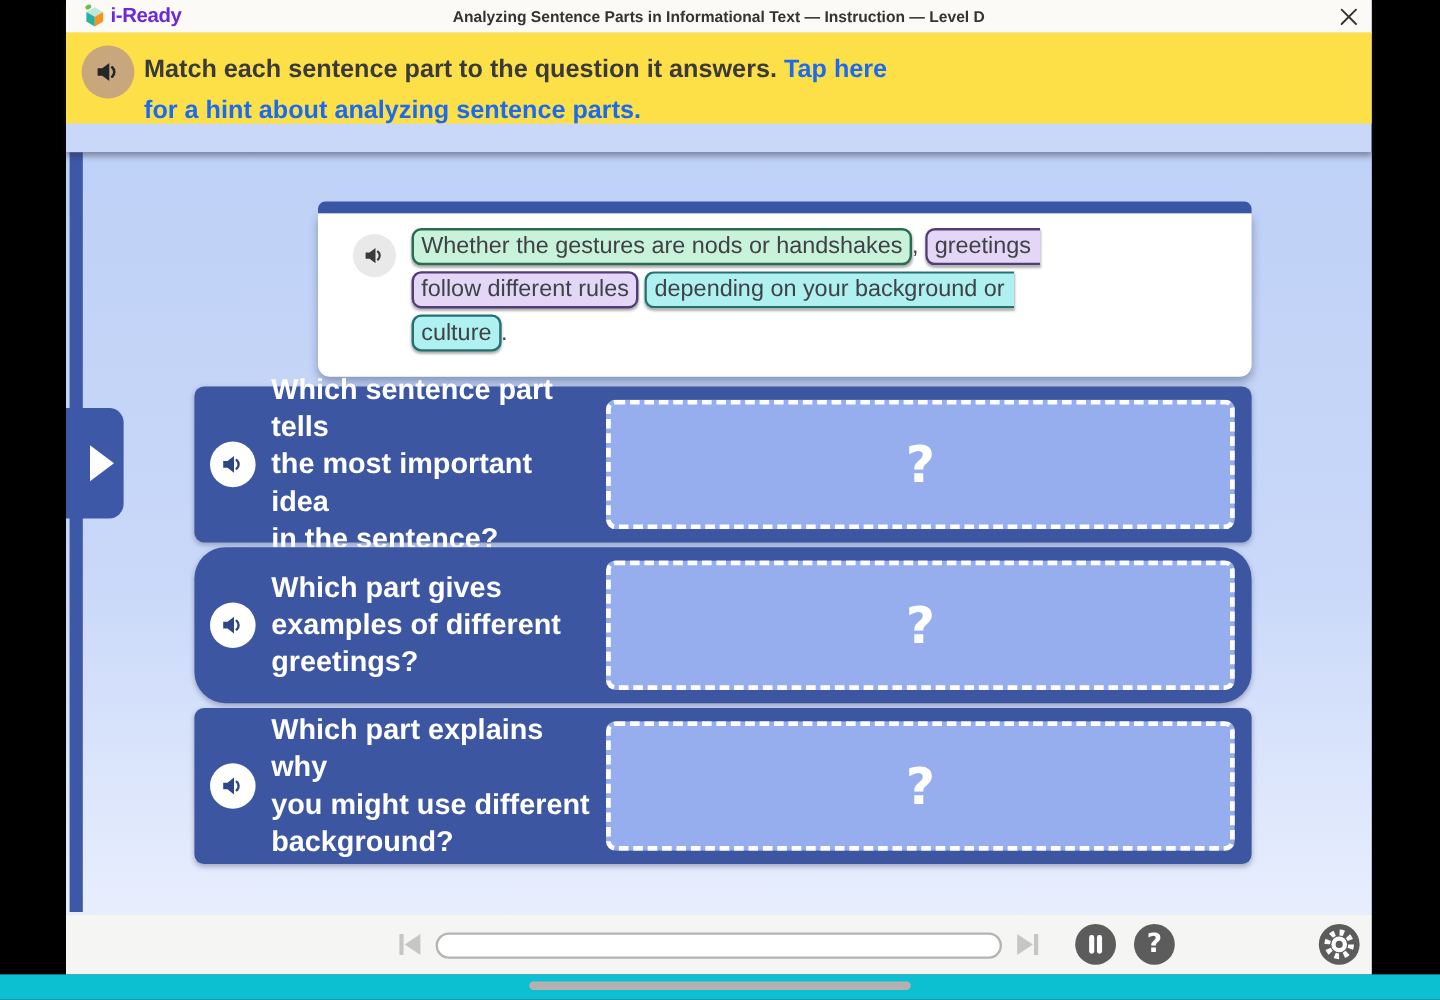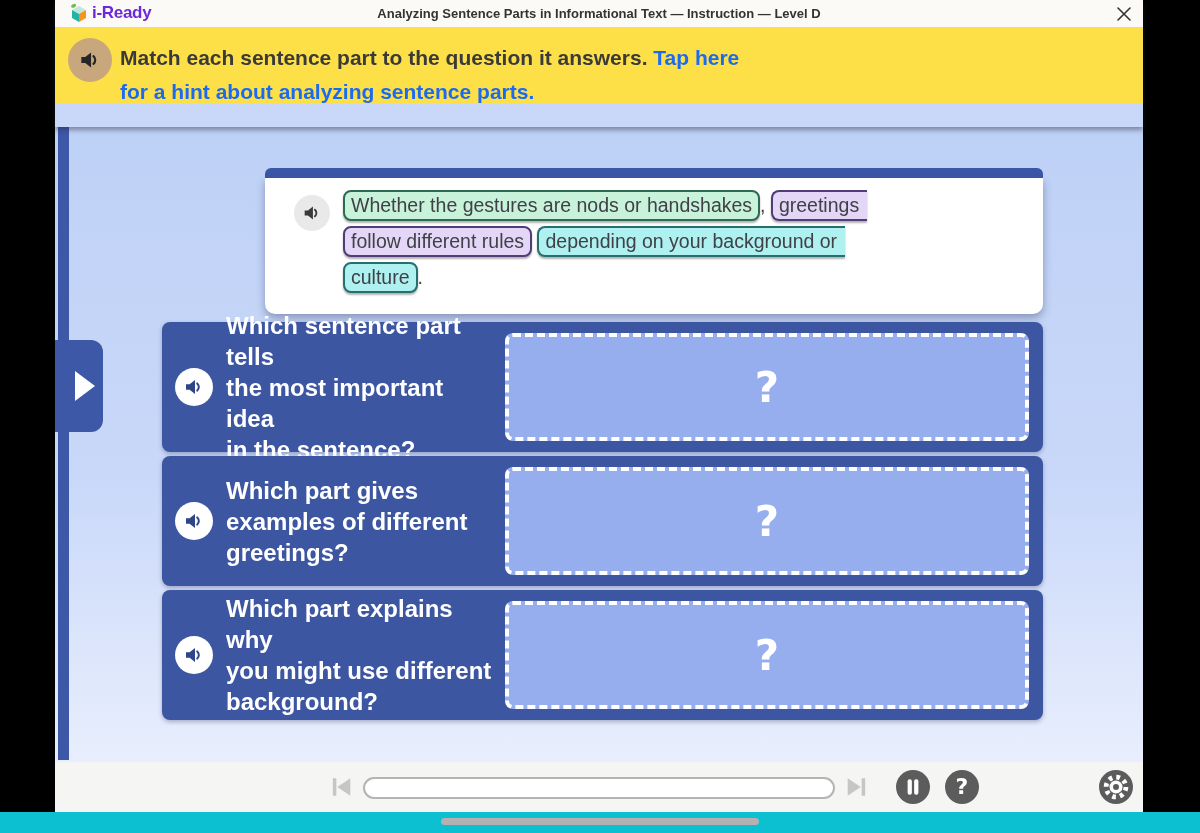--- a/index.html
+++ b/index.html
@@ -50,21 +50,21 @@
     box-shadow:0 2px 2px rgba(0,0,0,.3);cursor:pointer;line-height:27px;}
   .chip.green{background:#c8f2da;border-color:#2c6a54;}
   .chip.purple{background:#e4d6f7;border-color:#513d75;}
   .chip.cyan{background:#aff0f0;border-color:#266f6f;}
   .chip.open-right{border-right:none;border-radius:8px 0 0 8px;padding-right:8px;}
   .after{color:#3f4146;}
 
   
   .q-row{position:absolute;left:107px;width:881px;height:130px;background:#3d56a2;
     border-radius:8px;box-shadow:0 2px 4px rgba(50,60,100,.35);}
-  .q-row.r0{top:195px;} .q-row.r1{top:329px;} .q-row.r2{top:463px;}
+  .q-row.r0{top:195px;} .q-row.r1{top:329px;border-radius:26px;} .q-row.r2{top:463px;}
   .speaker-white{position:absolute;left:13px;top:46px;width:38px;height:38px;border-radius:50%;
     background:#fff;display:flex;align-items:center;justify-content:center;cursor:pointer;}
   .q-text{position:absolute;left:64px;top:50%;transform:translateY(-50%);width:268px;
     color:#fff;font-size:24px;font-weight:700;line-height:31px;white-space:pre-line;}
   .dropzone{position:absolute;left:343px;top:11px;width:516px;height:100px;background:#97aeee;
     border:4px dashed #fff;border-radius:8px;display:flex;align-items:center;justify-content:center;
     cursor:pointer;}
   .dz-q{color:#fff;font-size:42px;font-weight:700;font-family:"DejaVu Sans",sans-serif;}
 
   

